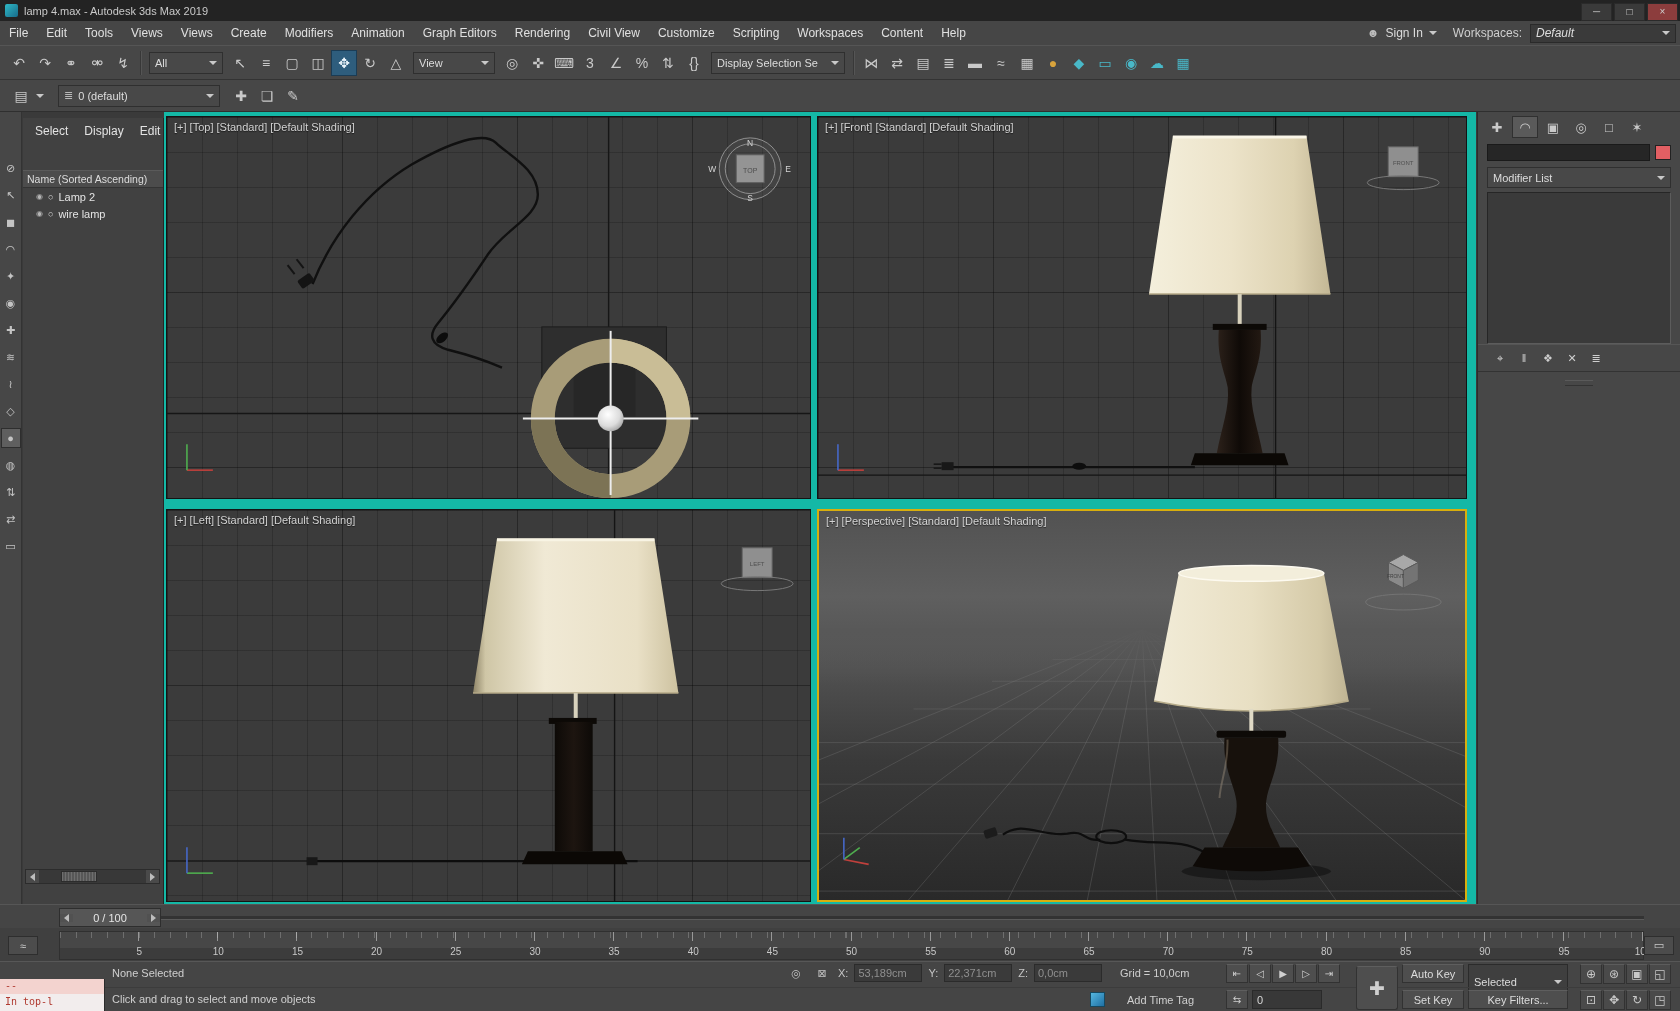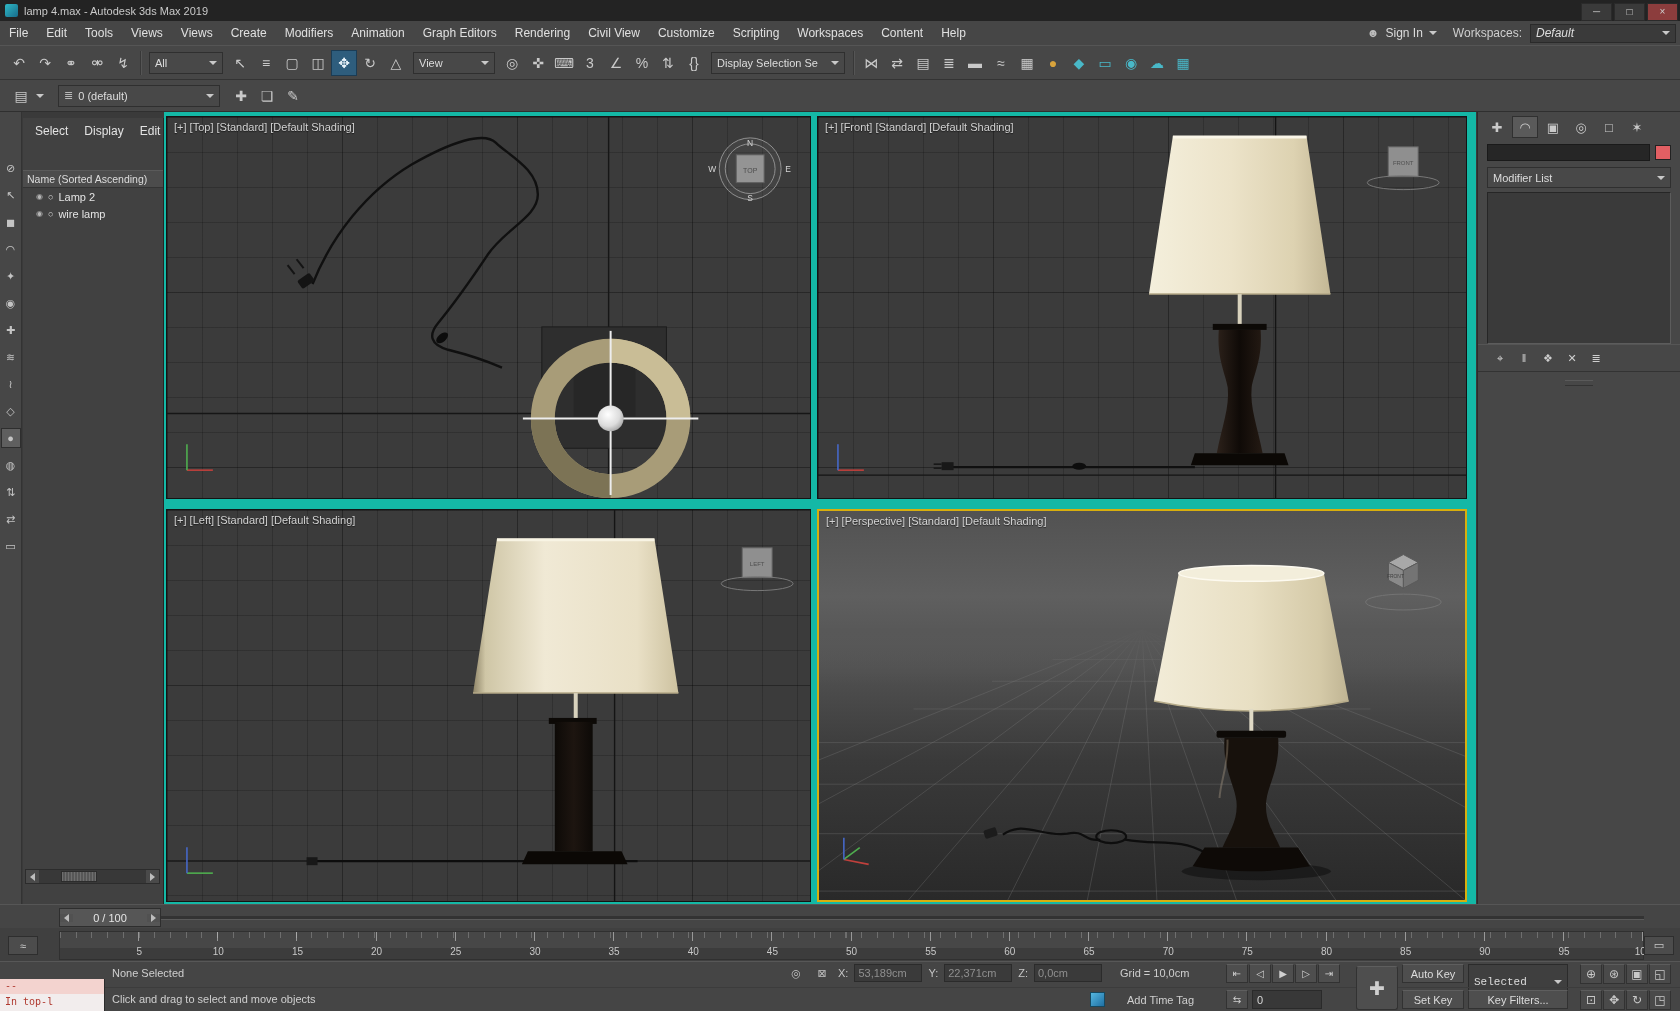--- a/index.html
+++ b/index.html
@@ -109,21 +109,21 @@
   .stext{position:absolute;top:5px;font-size:11px;color:#cfcfcf;white-space:nowrap;}
   #coordcluster{position:absolute;left:786px;top:2px;display:flex;align-items:center;gap:6px;}
   .sicon{width:20px;height:18px;display:flex;align-items:center;justify-content:center;font-size:11px;color:#c5c5c5;}
   .coordlbl{font-size:11px;color:#c6c6c6;}
   .coordfield{width:60px;height:16px;background:#3a3a3a;border:1px solid #2b2b2b;color:#8f8f8f;font-size:11px;padding:0 3px;font-family:inherit;}
   #grid-label{margin-left:12px;font-size:11px;color:#cfcfcf;white-space:nowrap;}
   #playback{position:absolute;left:1226px;top:2px;display:flex;gap:1px;}
   .pbtn{width:22px;height:19px;display:flex;align-items:center;justify-content:center;font-size:10px;color:#cfcfcf;background:#4e4e4e;border:1px solid #323232;border-top-color:#5e5e5e;box-sizing:border-box;}
   #bigkey{position:absolute;left:1356px;top:4px;width:40px;height:42px;background:#4e4e4e;border:1px solid #323232;border-top-color:#5e5e5e;border-radius:3px;display:flex;align-items:center;justify-content:center;font-size:19px;color:#cfcfcf;}
   .sbtnw{position:absolute;height:19px;background:#4e4e4e;border:1px solid #323232;border-top-color:#5e5e5e;display:flex;align-items:center;justify-content:center;font-size:11px;color:#dcdcdc;box-sizing:border-box;}
-  .sdd{position:absolute;height:36px;background:#3f3f3f;border:1px solid #2b2b2b;display:flex;align-items:center;padding:0 5px;font-size:11px;color:#dcdcdc;box-sizing:border-box;font-family:Liberation Mono, monospace;}
+  .sdd{position:absolute;height:36px;background:#3f3f3f;border:1px solid #2b2b2b;display:flex;align-items:center;padding:0 5px;font-size:11px;color:#dcdcdc;box-sizing:border-box;}
   .sdd .caret{margin-left:auto;}
   #navcluster1,#navcluster2{position:absolute;left:1580px;display:flex;gap:1px;top:2px;}
   .nbtn{width:22px;height:20px;display:flex;align-items:center;justify-content:center;font-size:12px;color:#c9c9c9;background:#4a4a4a;border:1px solid #323232;border-top-color:#5c5c5c;box-sizing:border-box;}
   #timetag{position:absolute;left:1090px;top:4px;display:flex;align-items:center;gap:22px;}
   #timetag-icon{width:13px;height:13px;background:linear-gradient(135deg,#55b7e0,#1f6fa3);border:1px solid #16485f;}
   #keymode{position:absolute;left:1226px;top:2px;width:22px;height:19px;}
   #framespin{position:absolute;left:1252px;top:2px;width:70px;height:19px;background:#383838;border:1px solid #2a2a2a;display:flex;align-items:stretch;box-sizing:border-box;}
   #frame-input{flex:1;background:transparent;border:none;color:#d8d8d8;font-size:11px;padding:0 4px;font-family:inherit;}
   #spinarrows{width:12px;display:flex;flex-direction:column;align-items:center;justify-content:center;gap:2px;background:#444;}
   .tri-u{width:0;height:0;border-left:3.5px solid transparent;border-right:3.5px solid transparent;border-bottom:4px solid #bdbdbd;}

